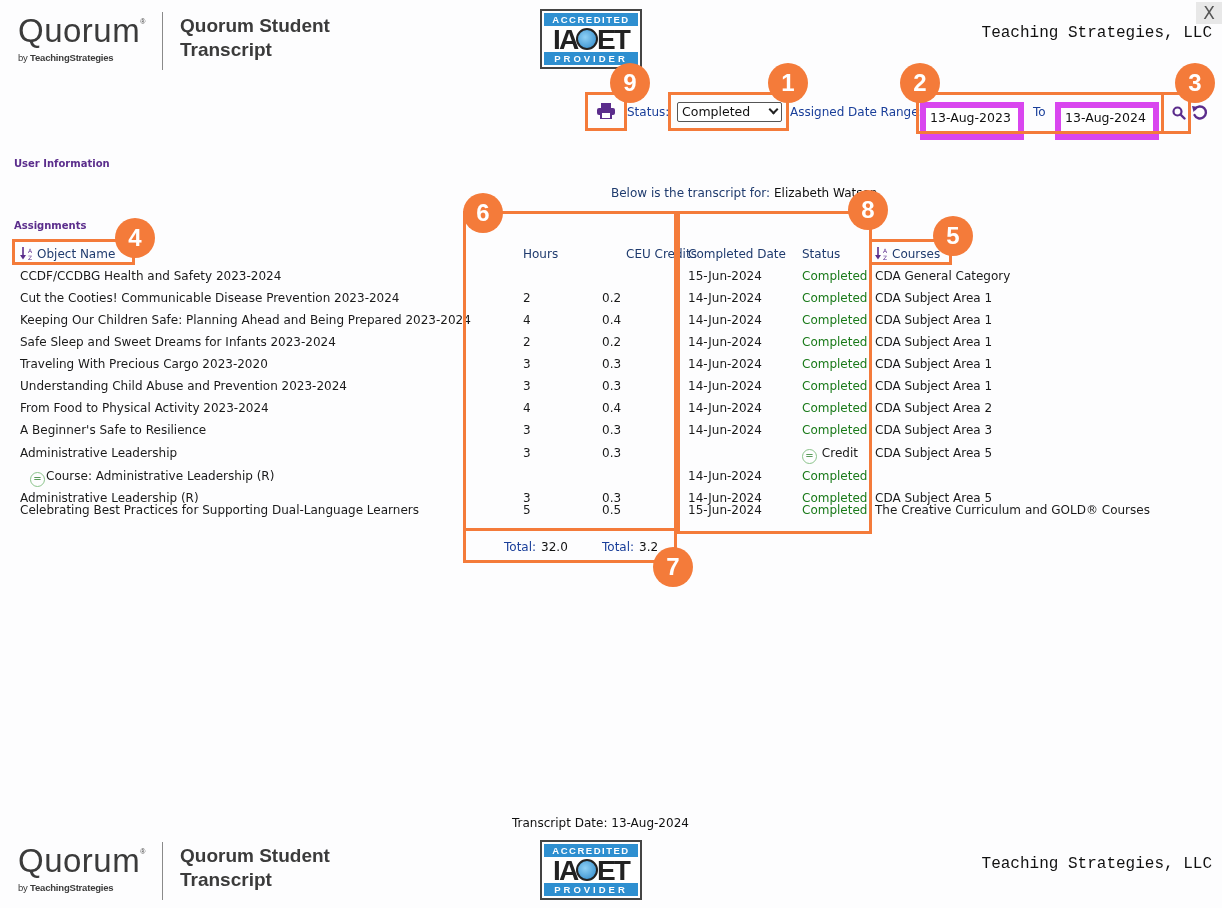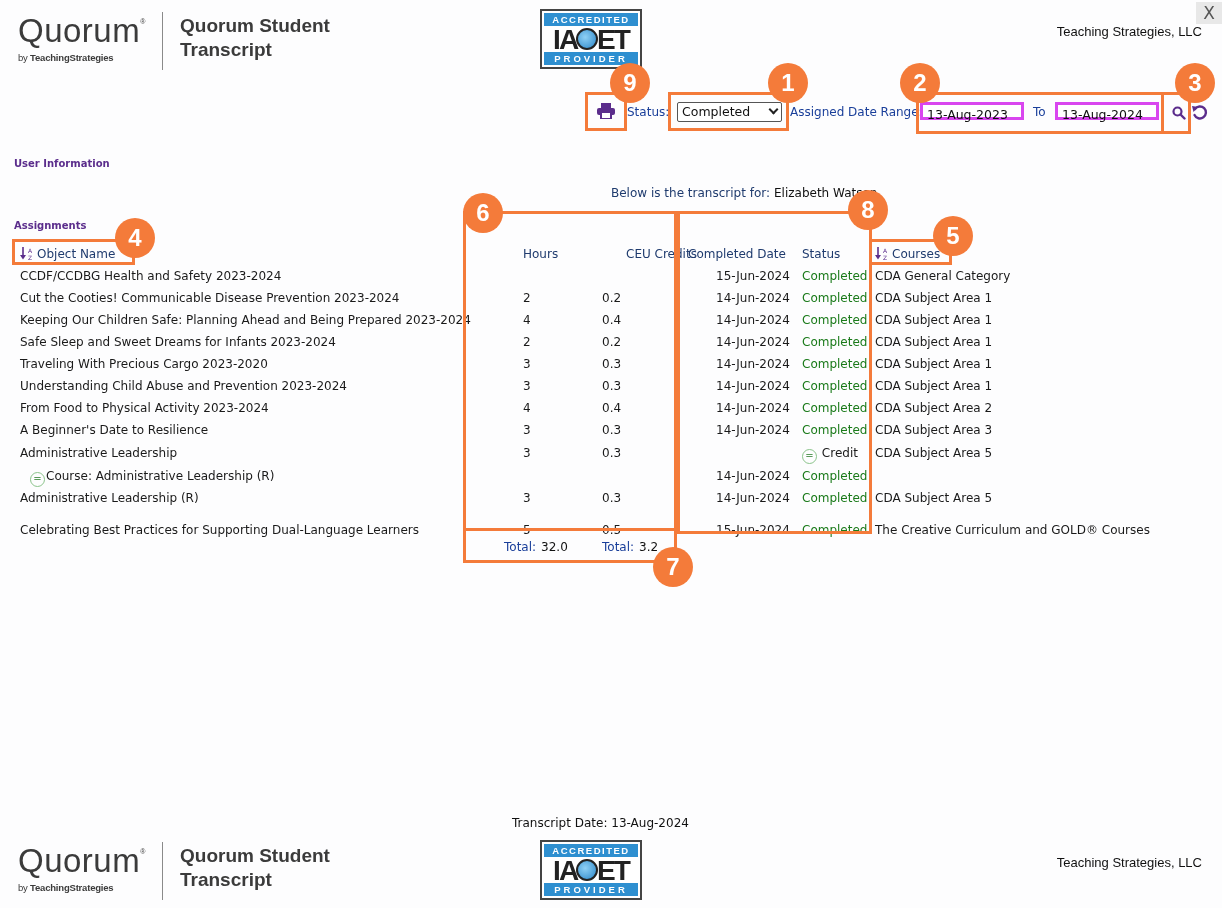--- a/index.html
+++ b/index.html
@@ -15,52 +15,52 @@
   .logo-divider { position: absolute; left: 162px; top: 12px; width: 1px; height: 58px; background: #8a8a8a; }
   .logo-title { position: absolute; left: 180px; top: 14px; font-family: "Liberation Sans", sans-serif; font-weight: 700; font-size: 19px; line-height: 24px; color: #3b3b3b; }
 
   .iacet { position: absolute; width: 102px; height: 60px; border: 2px solid #444; background: #fff; }
   .iacet .band { position: absolute; left: 2px; right: 2px; height: 13px; background: #2e8fd0; color: #fff; font-family: "Liberation Sans", sans-serif; font-size: 9.5px; font-weight: 700; letter-spacing: 1.5px; text-align: center; line-height: 13px; }
   .iacet .band.top { top: 2px; }
   .iacet .band.bot { bottom: 2px; letter-spacing: 3px; }
   .iacet .mid { position: absolute; left: 0; right: 0; top: 15px; height: 27px; text-align: center; font-family: "Liberation Sans", sans-serif; font-weight: 700; font-size: 28px; line-height: 27px; color: #222; letter-spacing: -2px; }
   .iacet .globe { display: inline-block; width: 22px; height: 22px; border-radius: 50%; background: radial-gradient(circle at 40% 40%, #8fd0f5, #2a86c8); border: 2px solid #222; vertical-align: middle; position: relative; top: -3px; margin: 0 -1px; }
 
-  .company { position: absolute; right: 20px; font-size: 13px; color: #111; font-family: Liberation Sans, sans-serif; }
+  .company { position: absolute; right: 10px; font-size: 16px; color: #111; font-family: Liberation Mono, monospace; }
 
   .close-btn { position: absolute; left: 1196px; top: 2px; width: 26px; height: 22px; background: #e8e8e8; color: #555; font-size: 17px; text-align: center; line-height: 22px; cursor: pointer; font-family: "DejaVu Sans", sans-serif; }
 
   
   .lbl-blue { color: #1a3f9a; font-size: 12px; }
   .print-icon { position: absolute; left: 597px; top: 103px; width: 18px; height: 16px; }
   .status-lbl { position: absolute; left: 627px; top: 105px; }
   .status-select { position: absolute; left: 677px; top: 102px; width: 105px; height: 20px; border: 1px solid #555; border-radius: 2px; background: #fff; font-size: 12.5px; color: #111; padding-left: 4px; line-height: 18px; font-family: "DejaVu Sans", sans-serif; }
   .status-select .chev { position: absolute; right: 4px; top: 5px; width: 7px; height: 7px; border-right: 2px solid #222; border-bottom: 2px solid #222; transform: rotate(45deg); top: 3px; }
   .range-lbl { position: absolute; left: 790px; top: 105px; }
-  .date-input { position: absolute; top: 102px; height: 18px; border: 3px solid #d946ef; background: #fff; font-size: 12.5px; color: #111; padding-left: 4px; line-height: 20px; font-family: "DejaVu Sans", sans-serif; }
+  .date-input { position: absolute; top: 102px; height: 38px; border: 6px solid #d946ef; background: #fff; font-size: 12.5px; color: #111; padding-left: 4px; line-height: 20px; font-family: "DejaVu Sans", sans-serif; }
   .to-lbl { position: absolute; left: 1033px; top: 105px; }
   .search-icon { position: absolute; left: 1172px; top: 106px; width: 14px; height: 14px; }
   .reset-icon { position: absolute; left: 1191px; top: 104px; width: 17px; height: 17px; }
 
   
   .section-h { position: absolute; left: 14px; font-weight: 700; font-size: 10px; color: #5b2d8c; }
   .transcript-for { position: absolute; left: 611px; top: 186px; font-size: 12px; }
   .transcript-for .l { color: #1f3b6e; }
   .transcript-for .v { color: #111; margin-left: 4px; }
 
   
   .th { position: absolute; top: 247px; font-size: 12px; color: #1f3b6e; }
   .th.sort { color: #1f3b6e; cursor: pointer; }
   .sort-ico { display: inline-block; width: 14px; height: 13px; vertical-align: -2px; margin-right: 3px; }
   .row { position: absolute; left: 0; width: 1170px; height: 22px; }
   .cell { position: absolute; top: 3px; font-size: 12px; color: #1a1a1a; white-space: nowrap; }
   .c-name { left: 20px; }
   .c-hours { left: 523px; }
   .c-ceu { left: 602px; }
-  .c-date { left: 688px; margin-left: 28px; }
+  .c-date { left: 688px; }
   .c-status { left: 802px; color: #1a7a1a; }
   .c-status.credit { color: #1a1a1a; }
   .c-cat { left: 875px; }
   .eq-ico { display: inline-block; width: 15px; height: 15px; border: 1px solid #8bc48b; border-radius: 50%; text-align: center; line-height: 12px; font-size: 10px; color: #5a9a5a; margin-right: 1px; vertical-align: -2px; }
   .total { position: absolute; top: 540px; font-size: 12px; }
   .total .l { color: #1a3f9a; }
   .total .v { color: #111; margin-left: 5px; }
 
   .transcript-date { position: absolute; left: 512px; top: 816px; font-size: 12px; color: #111; }
 
@@ -201,21 +201,21 @@
 </div>
 <div class="row" style="top:398px;">
   <span class="cell c-name">From Food to Physical Activity 2023-2024</span>
   <span class="cell c-hours">4</span>
   <span class="cell c-ceu">0.4</span>
   <span class="cell c-date">14-Jun-2024</span>
   <span class="cell c-status">Completed</span>
   <span class="cell c-cat">CDA Subject Area 2</span>
 </div>
 <div class="row" style="top:420px;">
-  <span class="cell c-name">A Beginner's Date to Resilience</span>
+  <span class="cell c-name">A Beginner's Safe to Resilience</span>
   <span class="cell c-hours">3</span>
   <span class="cell c-ceu">0.3</span>
   <span class="cell c-date">14-Jun-2024</span>
   <span class="cell c-status">Completed</span>
   <span class="cell c-cat">CDA Subject Area 3</span>
 </div>
 <div class="row" style="top:443px;">
   <span class="cell c-name">Administrative Leadership</span>
   <span class="cell c-hours">3</span>
   <span class="cell c-ceu">0.3</span>
@@ -232,21 +232,21 @@
   <span class="cell c-cat"></span>
 </div>
 <div class="row" style="top:488px;">
   <span class="cell c-name">Administrative Leadership (R)</span>
   <span class="cell c-hours">3</span>
   <span class="cell c-ceu">0.3</span>
   <span class="cell c-date">14-Jun-2024</span>
   <span class="cell c-status">Completed</span>
   <span class="cell c-cat">CDA Subject Area 5</span>
 </div>
-<div class="row" style="top:520px;">
+<div class="row" style="top:500px;">
   <span class="cell c-name">Celebrating Best Practices for Supporting Dual-Language Learners</span>
   <span class="cell c-hours">5</span>
   <span class="cell c-ceu">0.5</span>
   <span class="cell c-date">15-Jun-2024</span>
   <span class="cell c-status">Completed</span>
   <span class="cell c-cat">The Creative Curriculum and GOLD® Courses</span>
 </div>
 
 <div class="total" style="left:504px;">
   <span class="l">Total:</span><span class="v">32.0</span>

